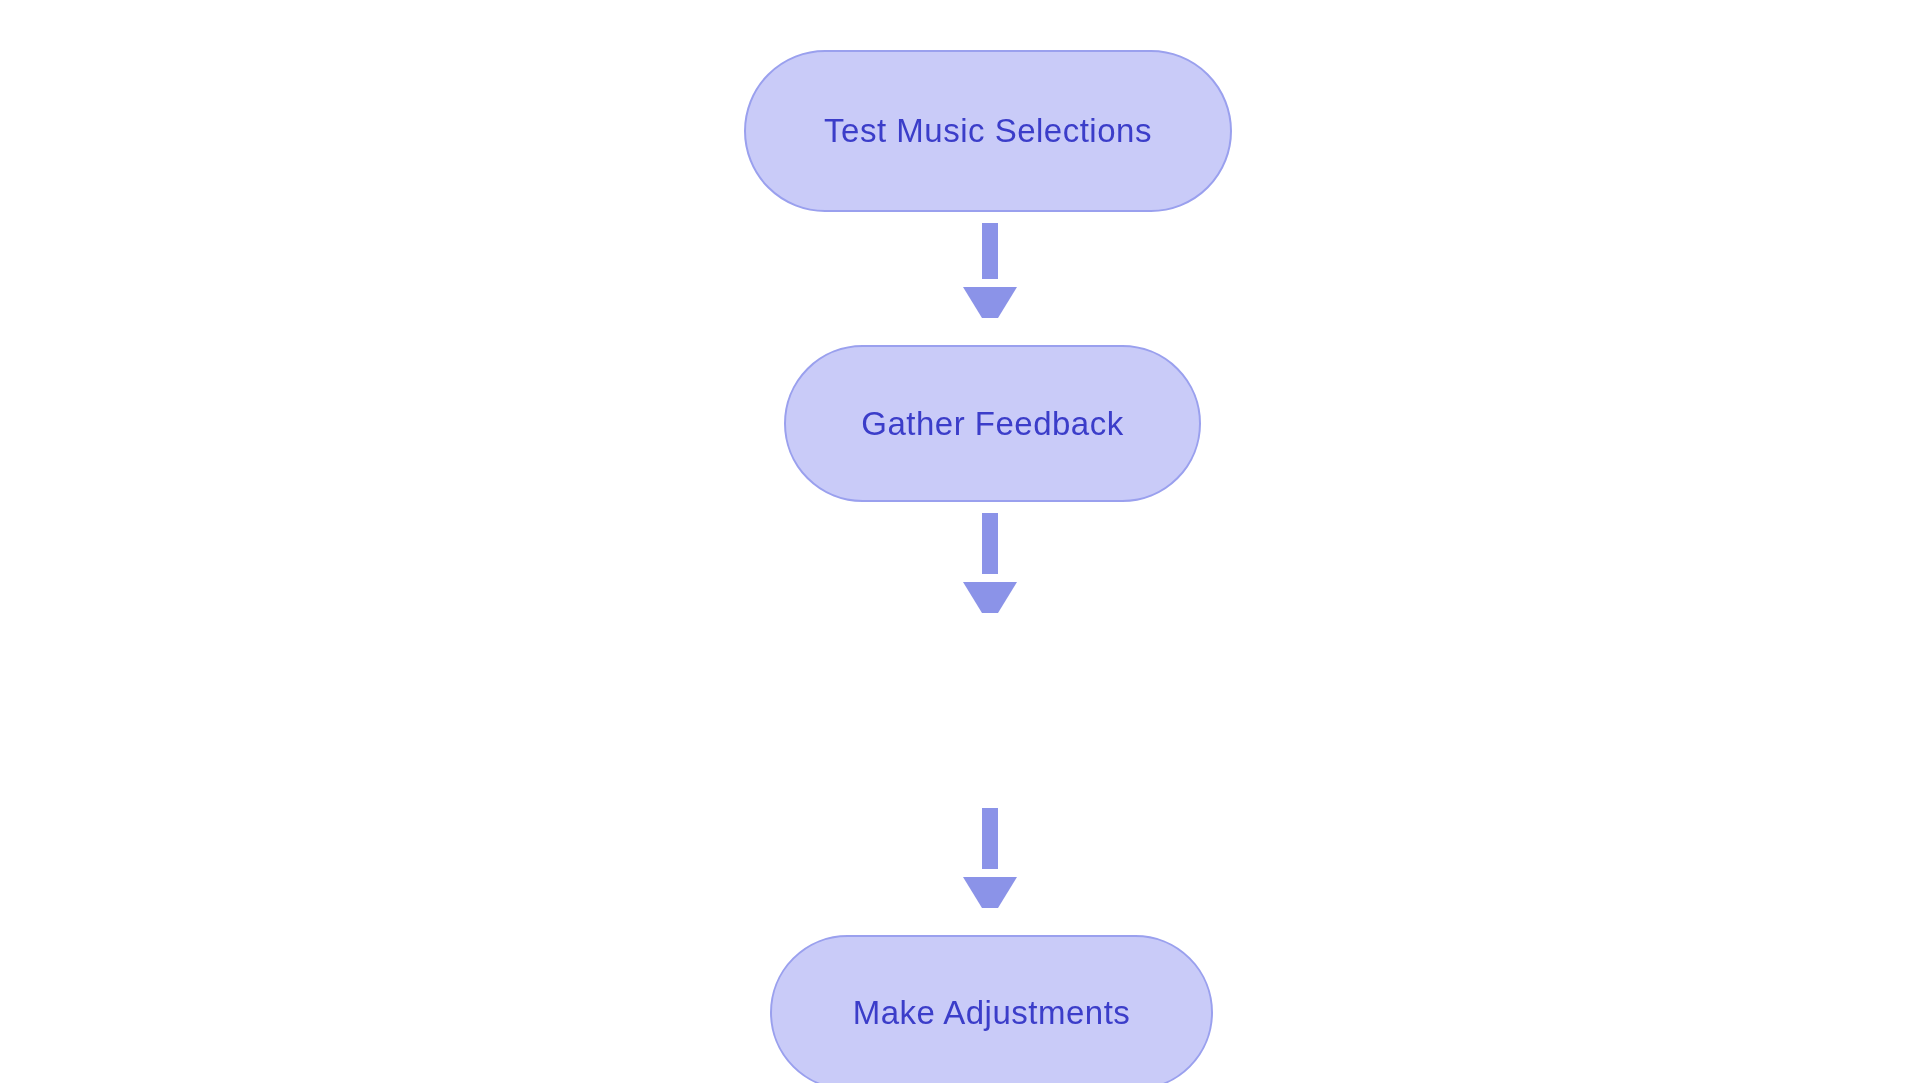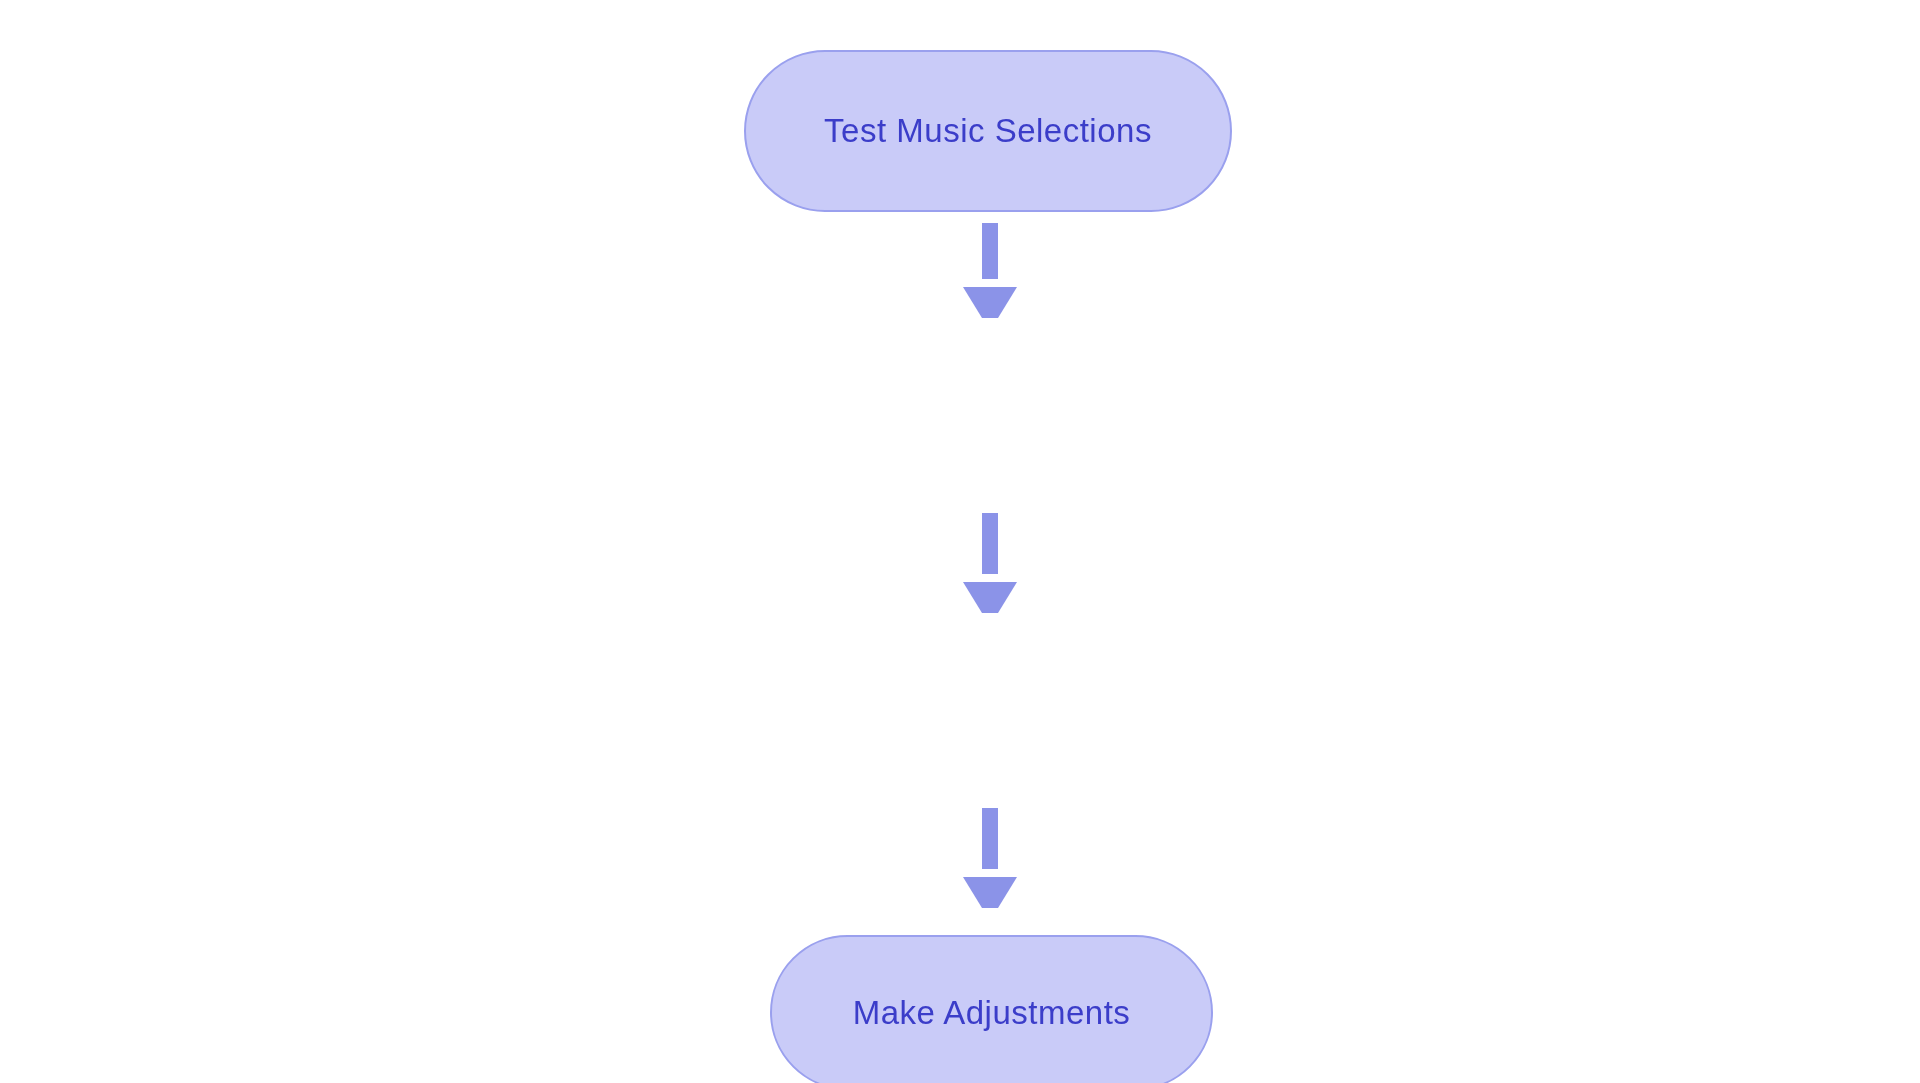--- a/index.html
+++ b/index.html
@@ -73,20 +73,23 @@
 
   <div class="node" id="n1">
     <span class="node-label">Test Music Selections</span>
   </div>
 
   <div class="arrow" id="a1">
     <div class="arrow-line"></div>
     <div class="arrow-head"></div>
   </div>
 
+  <div class="node" id="n2">
+    <span class="node-label">Gather Feedback</span>
+  </div>
 
   <div class="arrow" id="a2">
     <div class="arrow-line"></div>
     <div class="arrow-head"></div>
   </div>
 
 
   <div class="arrow" id="a3">
     <div class="arrow-line"></div>
     <div class="arrow-head"></div>

